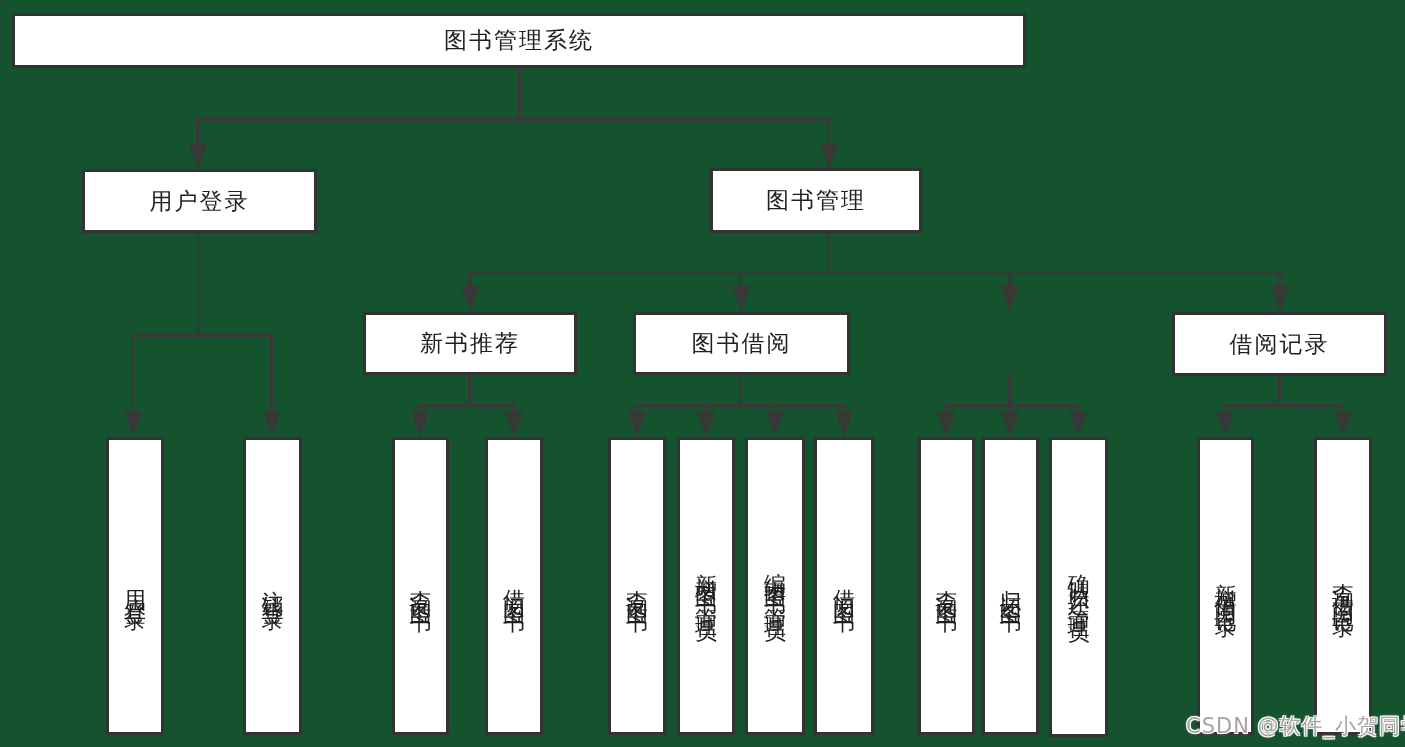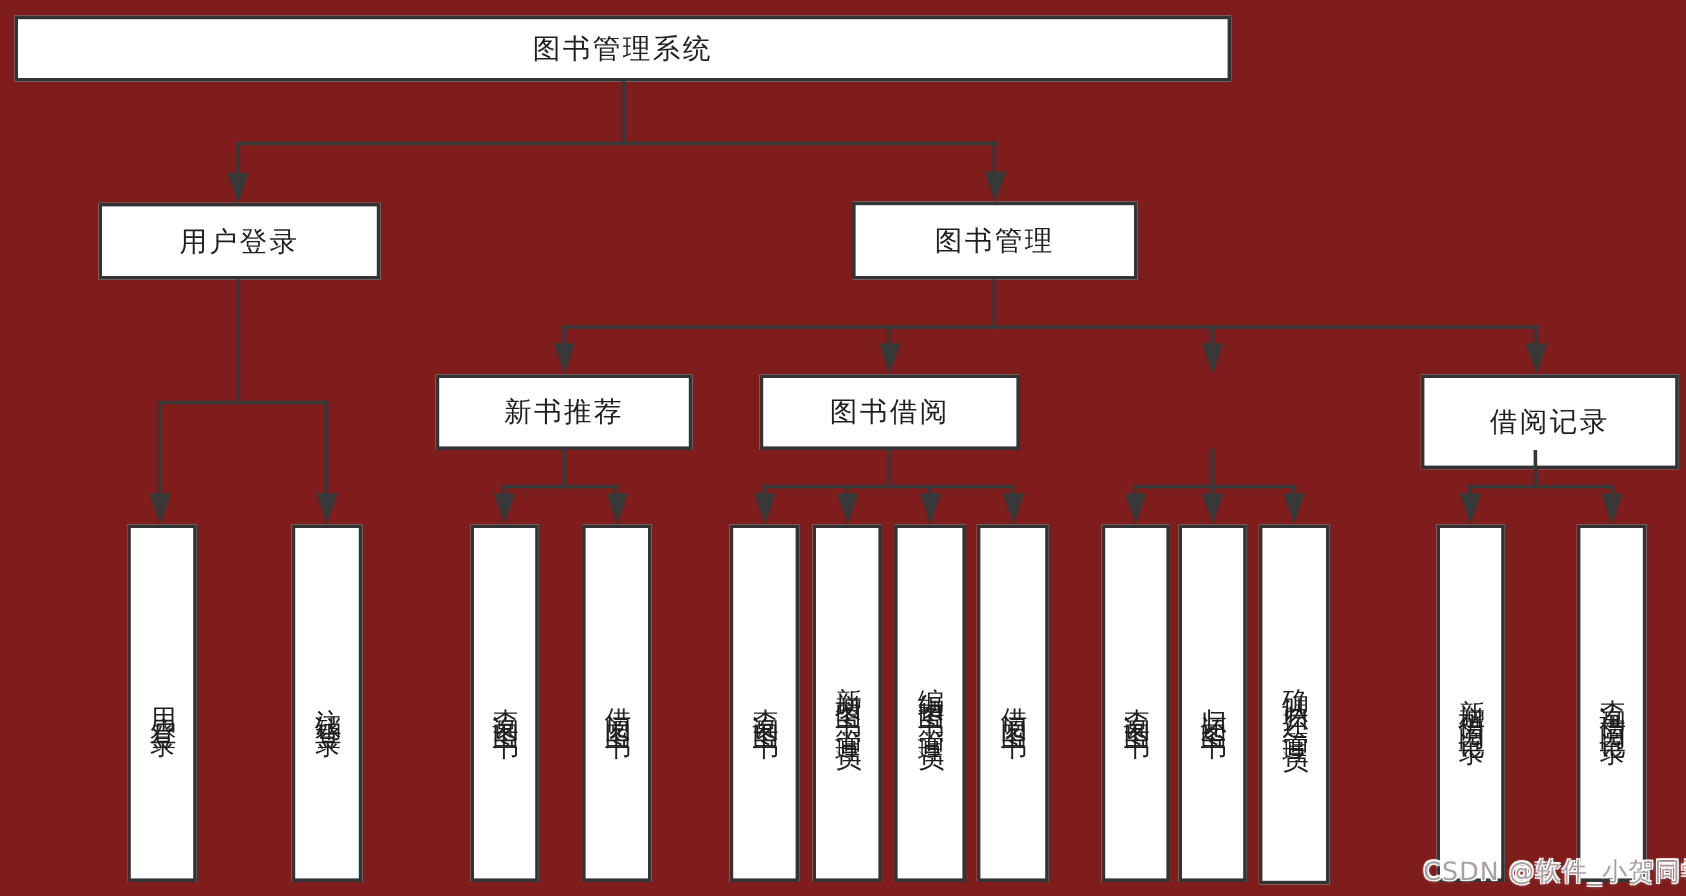--- a/index.html
+++ b/index.html
@@ -1,20 +1,20 @@
 <!DOCTYPE html>
 <html><head>
 <meta charset="utf-8">
 <style>
   html, body { margin: 0; padding: 0; background: #ffffff; }
   .canvas {
     position: relative;
     width: 1405px;
     height: 747px;
-    background: #7f1d1d;
+    background: #14532d;
     font-family: "DejaVu Sans", "Liberation Sans", sans-serif;
     overflow: hidden;
   }
   .node {
     position: absolute;
     box-sizing: border-box;
     background: #ffffff;
     border: 3px solid #333333;
     color: #1f1f1f;
     display: flex;
@@ -56,28 +56,28 @@
 </style>
 </head>
 <body>
 
 <div class="canvas">
 
   <div class="node h-label" style="left:12px; top:13px; width:1014px; height:55px;">图书管理系统</div>
 
   <div class="node h-label" style="left:82px; top:169px; width:235px; height:64px;">用户登录</div>
 
-  <div class="node h-label" style="left:710px; top:168px; width:238px; height:65px;">图书管理</div>
+  <div class="node h-label" style="left:710px; top:168px; width:212px; height:65px;">图书管理</div>
 
   <div class="node h-label" style="left:363px; top:312px; width:214px; height:63px;">新书推荐</div>
 
   <div class="node h-label" style="left:633px; top:312px; width:217px; height:63px;">图书借阅</div>
 
 
-  <div class="node h-label" style="left:1172px; top:312px; width:215px; height:79px;margin-left:12px;">借阅记录</div>
+  <div class="node h-label" style="left:1172px; top:312px; width:215px; height:64px;">借阅记录</div>
 
   <div class="node v-label" style="left:106px; top:437px; width:58px; height:298px;">用户登录</div>
 
   <div class="node v-label" style="left:243px; top:437px; width:59px; height:298px;">注销登录</div>
 
   <div class="node v-label" style="left:392px; top:437px; width:57px; height:298px;">查询图书</div>
 
   <div class="node v-label" style="left:485px; top:437px; width:58px; height:298px;">借阅图书</div>
 
   <div class="node v-label" style="left:608px; top:437px; width:58px; height:298px;">查询图书</div>

